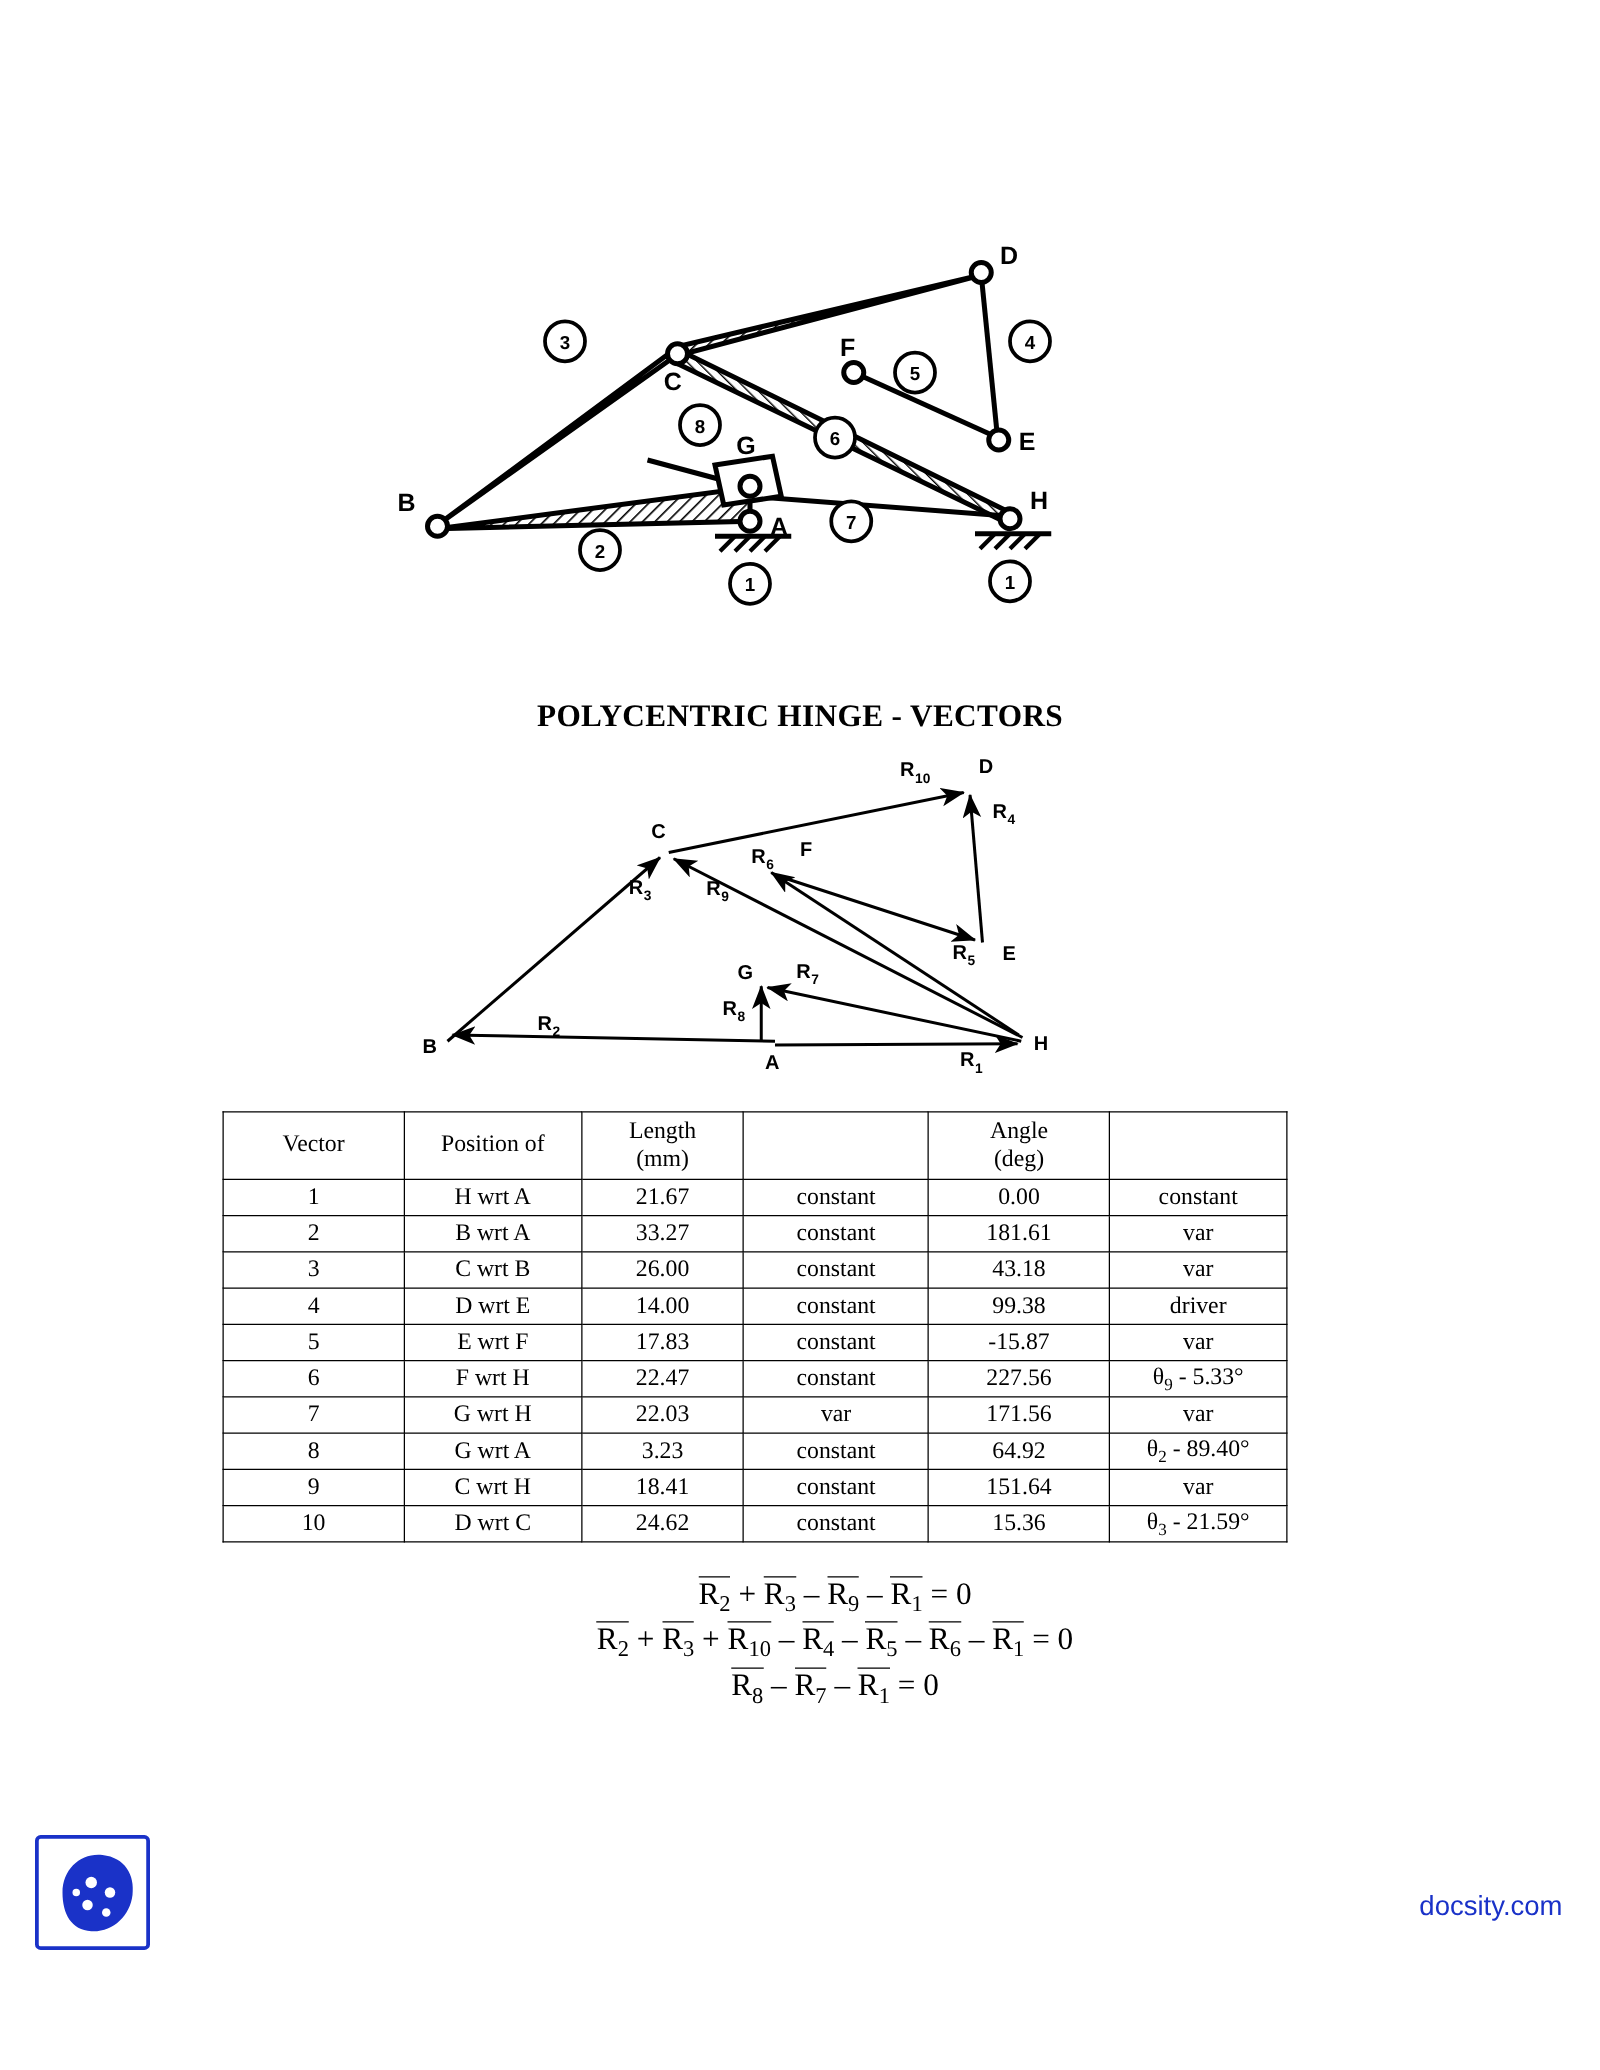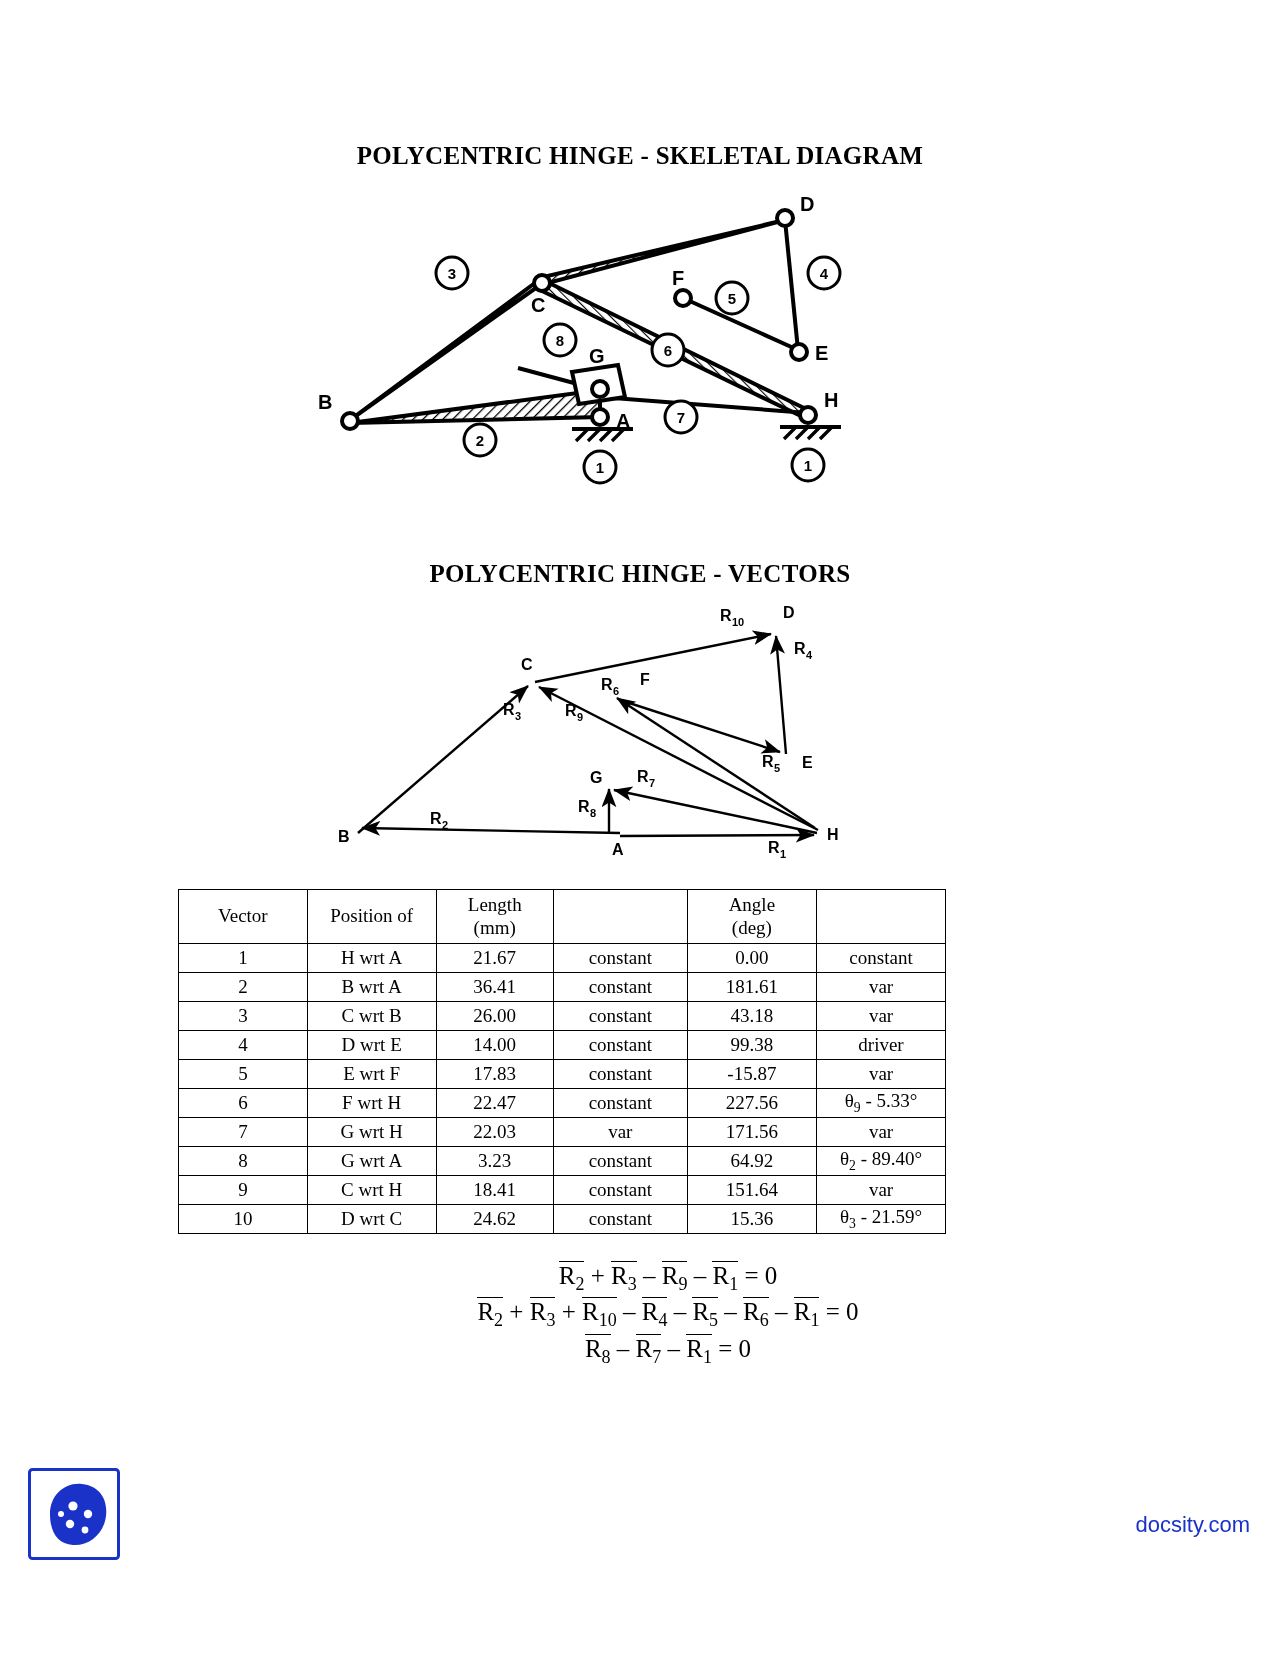--- a/index.html
+++ b/index.html
@@ -59,21 +59,21 @@
     font-weight: bold;
     font-size: 11px;
     fill: #000;
   }
 
   
   #vector-table {
     position: absolute;
     left: 178px;
     top: 889px;
-    width: 768px;
+    width: 852px;
     border-collapse: collapse;
     font-family: "Liberation Serif", serif;
     font-size: 19px;
     color: #000;
   }
   #vector-table td, #vector-table th {
     border: 1px solid #000;
     text-align: center;
     font-weight: normal;
     padding: 1px 4px;
@@ -126,21 +126,20 @@
     color: #1a32c8;
     font-weight: normal;
     margin-left: 12px;
   }
 </style>
 </head>
 <body>
 
 <div class="page">
 
-  <div class="diagram-title" id="title-skeletal">POLYCENTRIC HINGE - SKELETAL DIAGRAM</div>
 
   <div class="svg-wrap" id="skeletal-wrap">
     <svg width="600" height="310" viewBox="0 0 600 310">
       <defs>
         <pattern id="hatchA" width="7" height="7" patternTransform="rotate(45)" patternUnits="userSpaceOnUse">
           <line x1="0" y1="0" x2="0" y2="7" stroke="#000" stroke-width="2.6"></line>
         </pattern>
         <pattern id="hatchB" width="6" height="6" patternTransform="rotate(-45)" patternUnits="userSpaceOnUse">
           <line x1="0" y1="0" x2="0" y2="6" stroke="#000" stroke-width="2.2"></line>
         </pattern>
@@ -335,21 +334,21 @@
           <td class="col-vector">1</td>
           <td class="col-position">H wrt A</td>
           <td class="col-length">21.67</td>
           <td class="col-lconst">constant</td>
           <td class="col-angle">0.00</td>
           <td class="col-aconst">constant</td>
         </tr>
         <tr>
           <td class="col-vector">2</td>
           <td class="col-position">B wrt A</td>
-          <td class="col-length">36.41</td>
+          <td class="col-length">33.27</td>
           <td class="col-lconst">constant</td>
           <td class="col-angle">181.61</td>
           <td class="col-aconst">var</td>
         </tr>
         <tr>
           <td class="col-vector">3</td>
           <td class="col-position">C wrt B</td>
           <td class="col-length">26.00</td>
           <td class="col-lconst">constant</td>
           <td class="col-angle">43.18</td>

